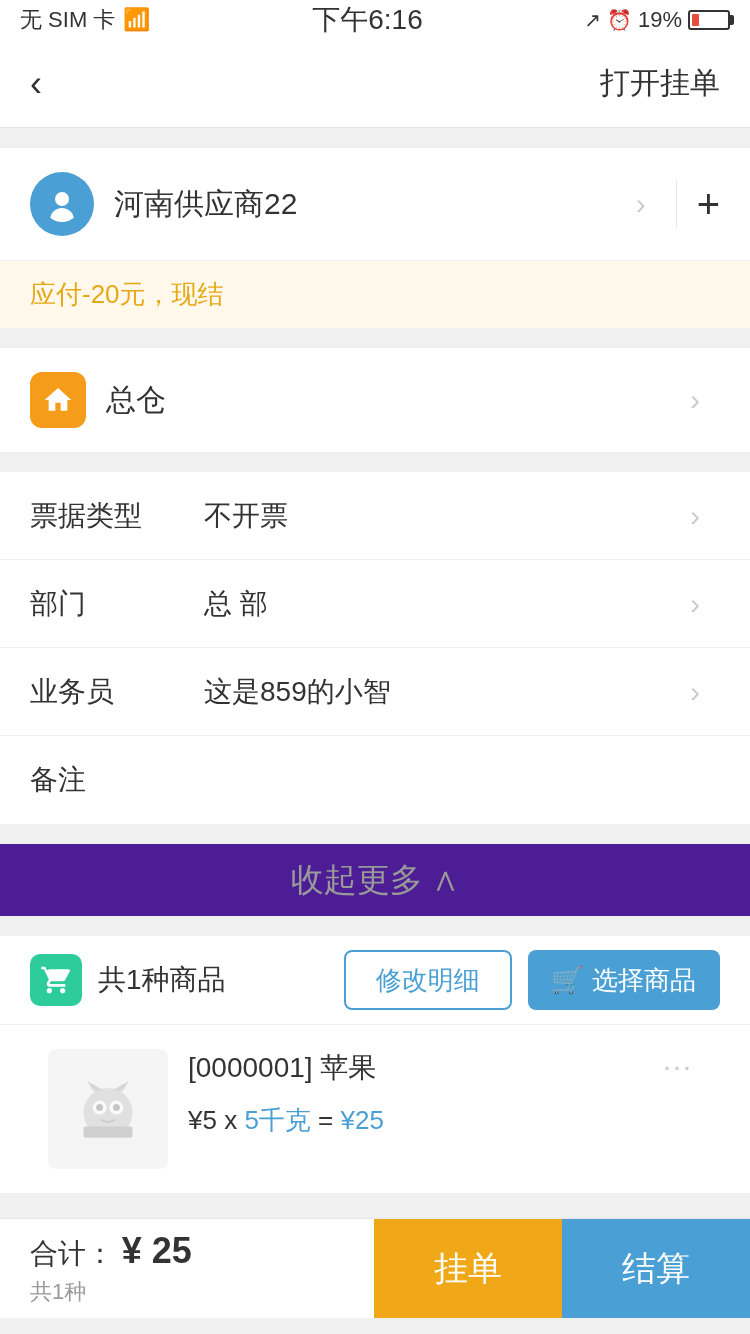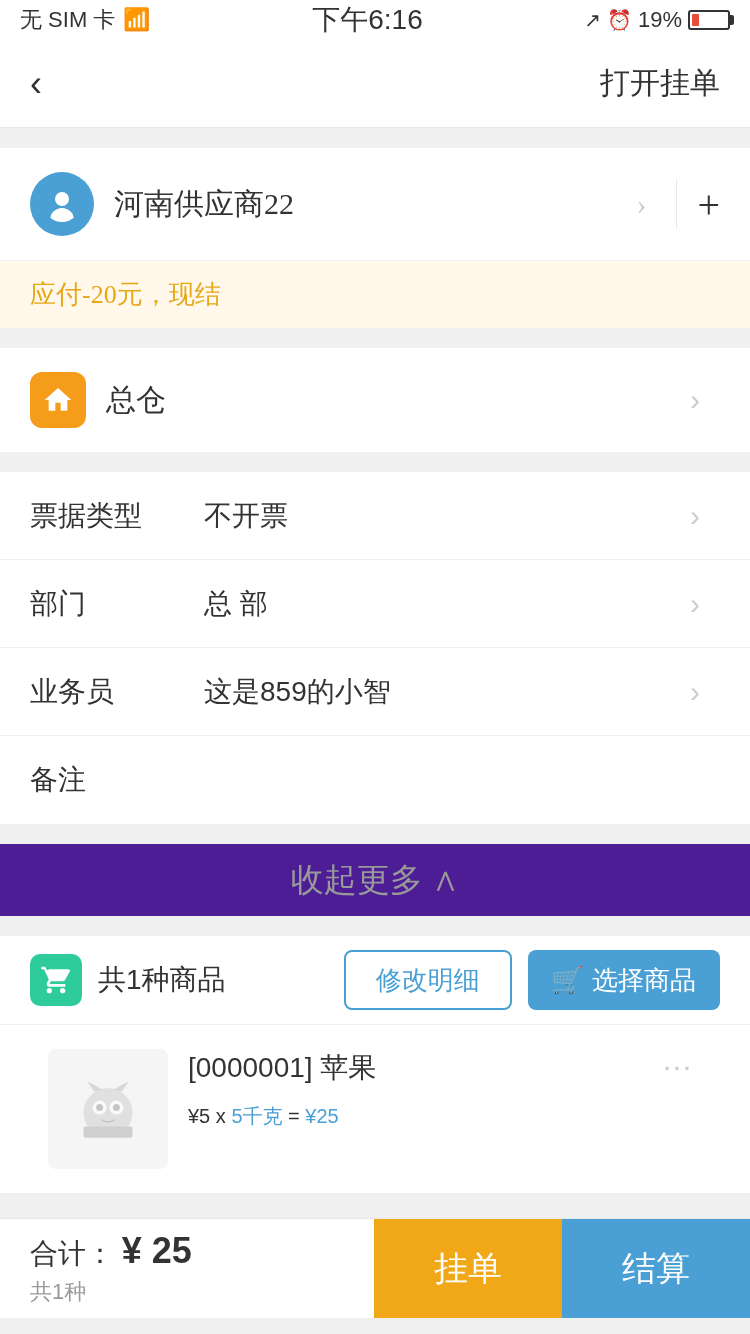--- a/index.html
+++ b/index.html
@@ -86,21 +86,20 @@
     
     .section-divider {
       height: 20px;
       background: #f0f0f0;
     }
 
     
     .card {
       background: #fff;
       margin-bottom: 11px;
-      font-family: Liberation Serif, serif;
     }
 
     
     .supplier-row {
       background: #fff;
       display: flex;
       align-items: center;
       padding: 24px 30px;
       border-bottom: 1px solid #f0f0f0;
     }
@@ -284,21 +283,21 @@
       background: #f5f5f5;
       border-radius: 8px;
       margin-right: 20px;
       flex-shrink: 0;
       display: flex; align-items: center; justify-content: center;
       overflow: hidden;
     }
     .product-thumb svg { width: 70px; height: 70px; opacity: 0.5; }
     .product-info { flex: 1; }
     .product-name { font-size: 28px; color: #333; margin-bottom: 16px; }
-    .product-price { font-size: 20px; color: #333; }
+    .product-price { font-size: 26px; color: #333; }
     .product-price .blue { color: #4a9fd4; }
     .product-price .total { color: #4a9fd4; }
     .product-more {
       color: #ccc;
       font-size: 30px;
       cursor: pointer;
       padding: 0 10px;
     }
 
     

